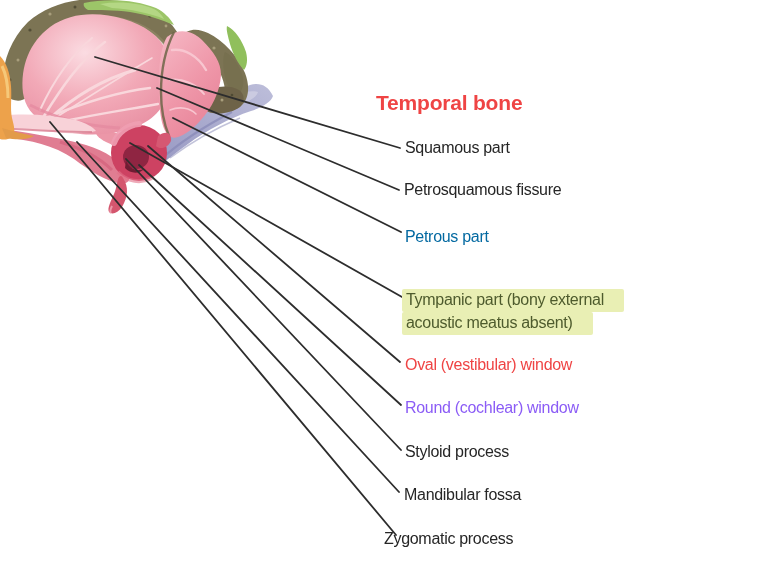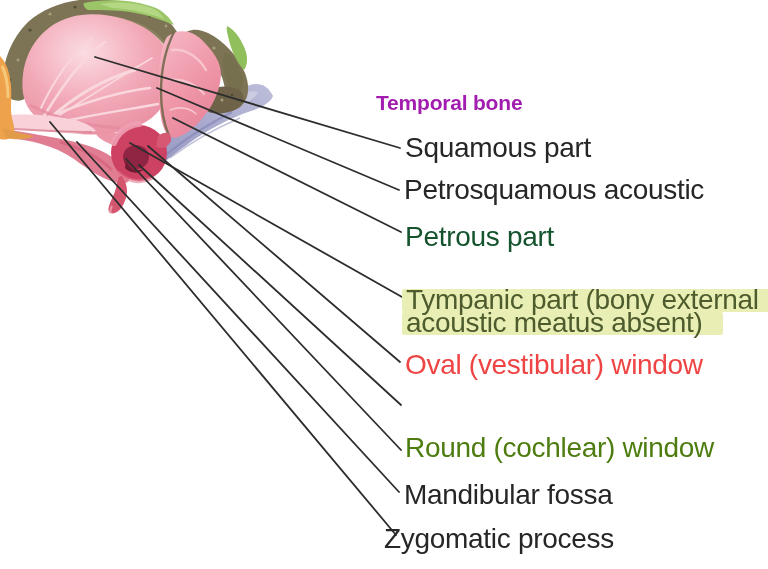--- a/index.html
+++ b/index.html
@@ -3,24 +3,24 @@
 <meta charset="utf-8">
 <style>
   html,body{margin:0;padding:0;background:#fff;}
   .stage{
     position:relative;width:768px;height:569px;background:#fff;overflow:hidden;
     font-family:"Liberation Sans",sans-serif;
   }
   .stage svg{position:absolute;left:0;top:0;}
   .fig-title{
     position:absolute;font-weight:bold;font-size:21px;line-height:24px;
-    color:#a21caf;white-space:nowrap;letter-spacing:-0.2px;
+    color:#ef4444;white-space:nowrap;letter-spacing:-0.2px;
   }
   .label{
-    position:absolute;font-size:28px;line-height:22px;color:#262626;
+    position:absolute;font-size:16px;line-height:22px;color:#262626;
     white-space:nowrap;letter-spacing:-0.3px;
   }
   .label span{display:block;width:fit-content;}
   .label.hl span{
     background:var(--hl-bg,#e9efb4);color:var(--hl-tx,#4e5b2d);
     padding:0 20px 1px 4px;margin-left:-4px;border-radius:2px;
   }
 </style>
 </head>
 <body>
@@ -158,36 +158,40 @@
       </g>
   </svg>
 
   <div class="fig-title" style="left: 376px; top: 91px;">Temporal bone</div>
 
   <div class="label" style="left: 405px; top: 137px; color: rgb(38, 38, 38);">
     <span>Squamous part</span>
       <span></span>
   </div>
   <div class="label" style="left: 404px; top: 179px; color: rgb(38, 38, 38);">
-    <span>Petrosquamous acoustic</span>
-      <span></span>
-  </div>
-  <div class="label" style="left: 405px; top: 226px; color: #14532d;">
+    <span>Petrosquamous fissure</span>
+      <span></span>
+  </div>
+  <div class="label" style="left: 405px; top: 226px; color: #0369a1;">
     <span>Petrous part</span>
   </div>
   <div class="label hl" style="left: 406px; top: 289px; color: rgb(38, 38, 38);">
     <span>Tympanic part (bony external</span>
       <span>acoustic meatus absent)</span>
   </div>
   <div class="label" style="left: 405px; top: 354px; color: #ef4444;">
     <span>Oval (vestibular) window</span>
       <span></span>
   </div>
-  <div class="label" style="left: 405px; top: 397px; color: #4d7c0f; margin-top: 40px;">
+  <div class="label" style="left: 405px; top: 397px; color: #8b5cf6;">
     <span>Round (cochlear) window</span>
+      <span></span>
+  </div>
+  <div class="label" style="left: 405px; top: 441px; color: rgb(38, 38, 38);">
+    <span>Styloid process</span>
       <span></span>
   </div>
   <div class="label" style="left: 404px; top: 484px; color: rgb(38, 38, 38);">
     <span>Mandibular fossa</span>
       <span></span>
   </div>
   <div class="label" style="left: 384px; top: 528px; color: rgb(38, 38, 38);">
     <span>Zygomatic process</span>
       <span></span>
   </div>

